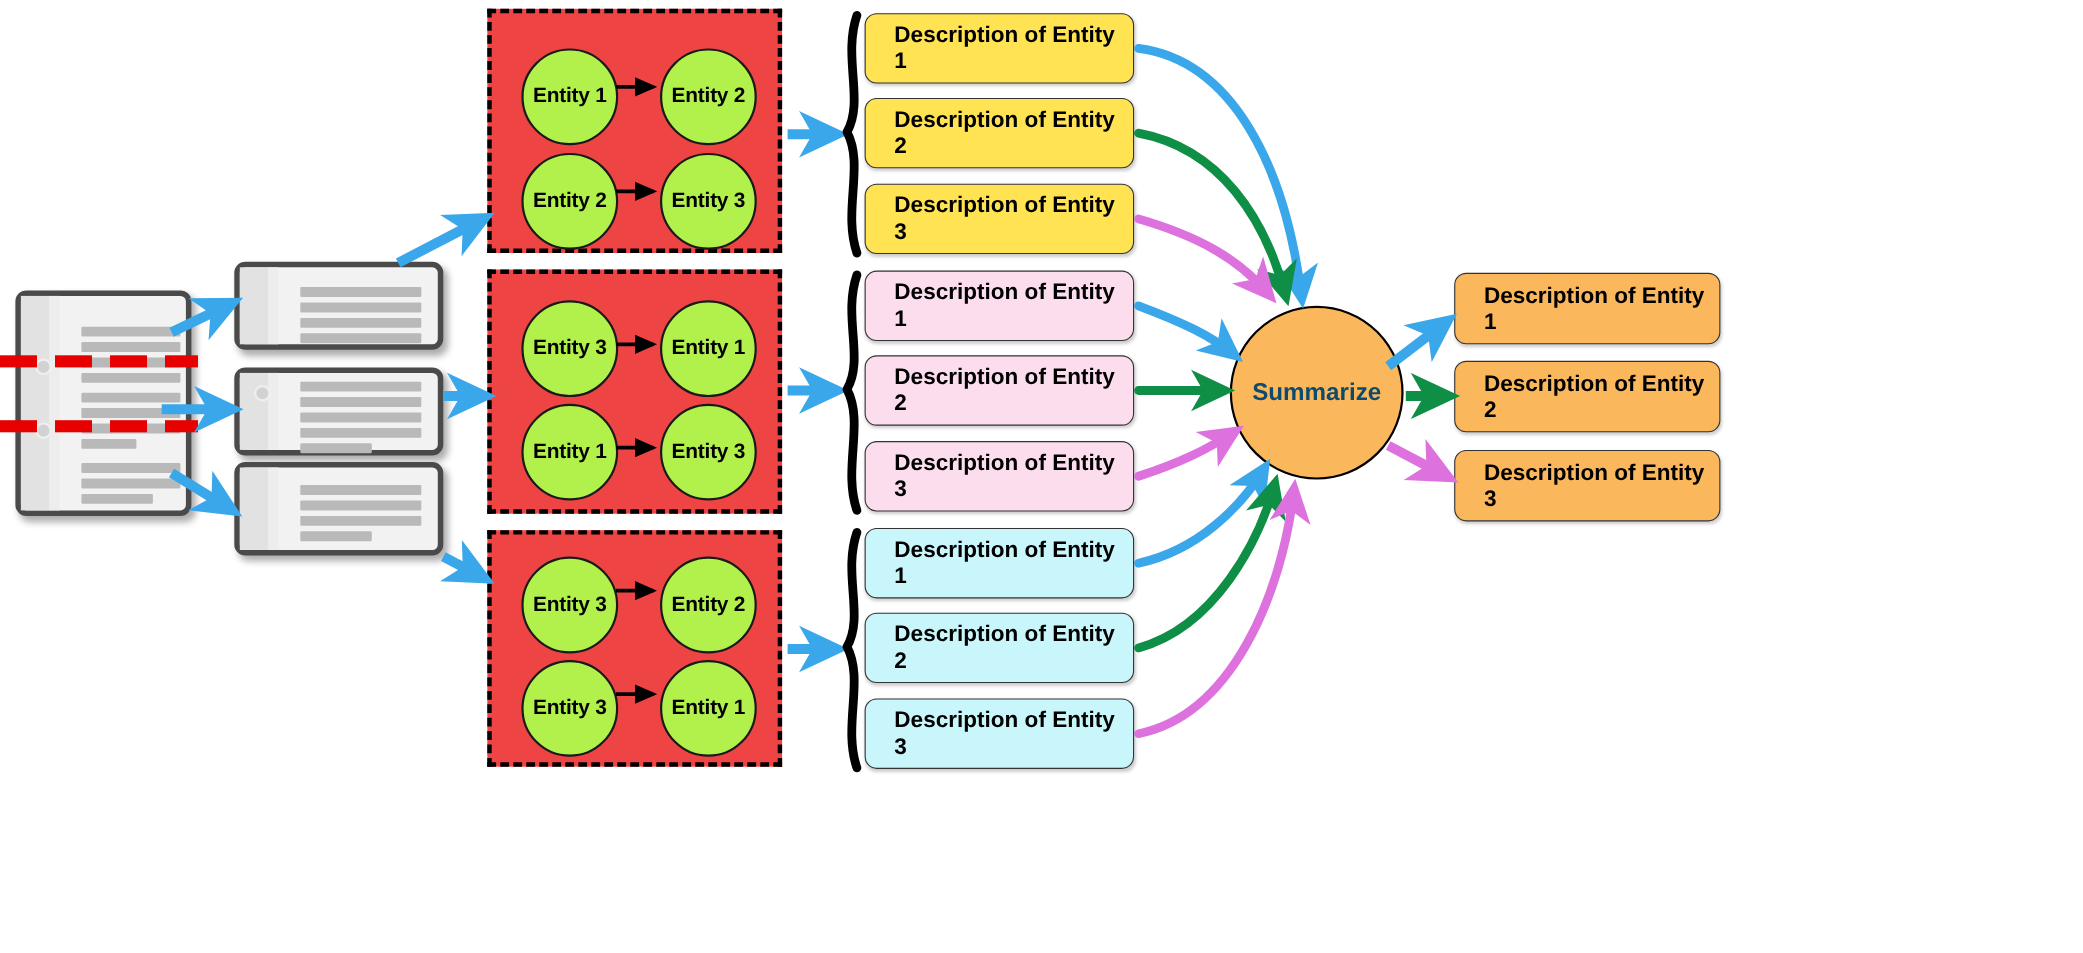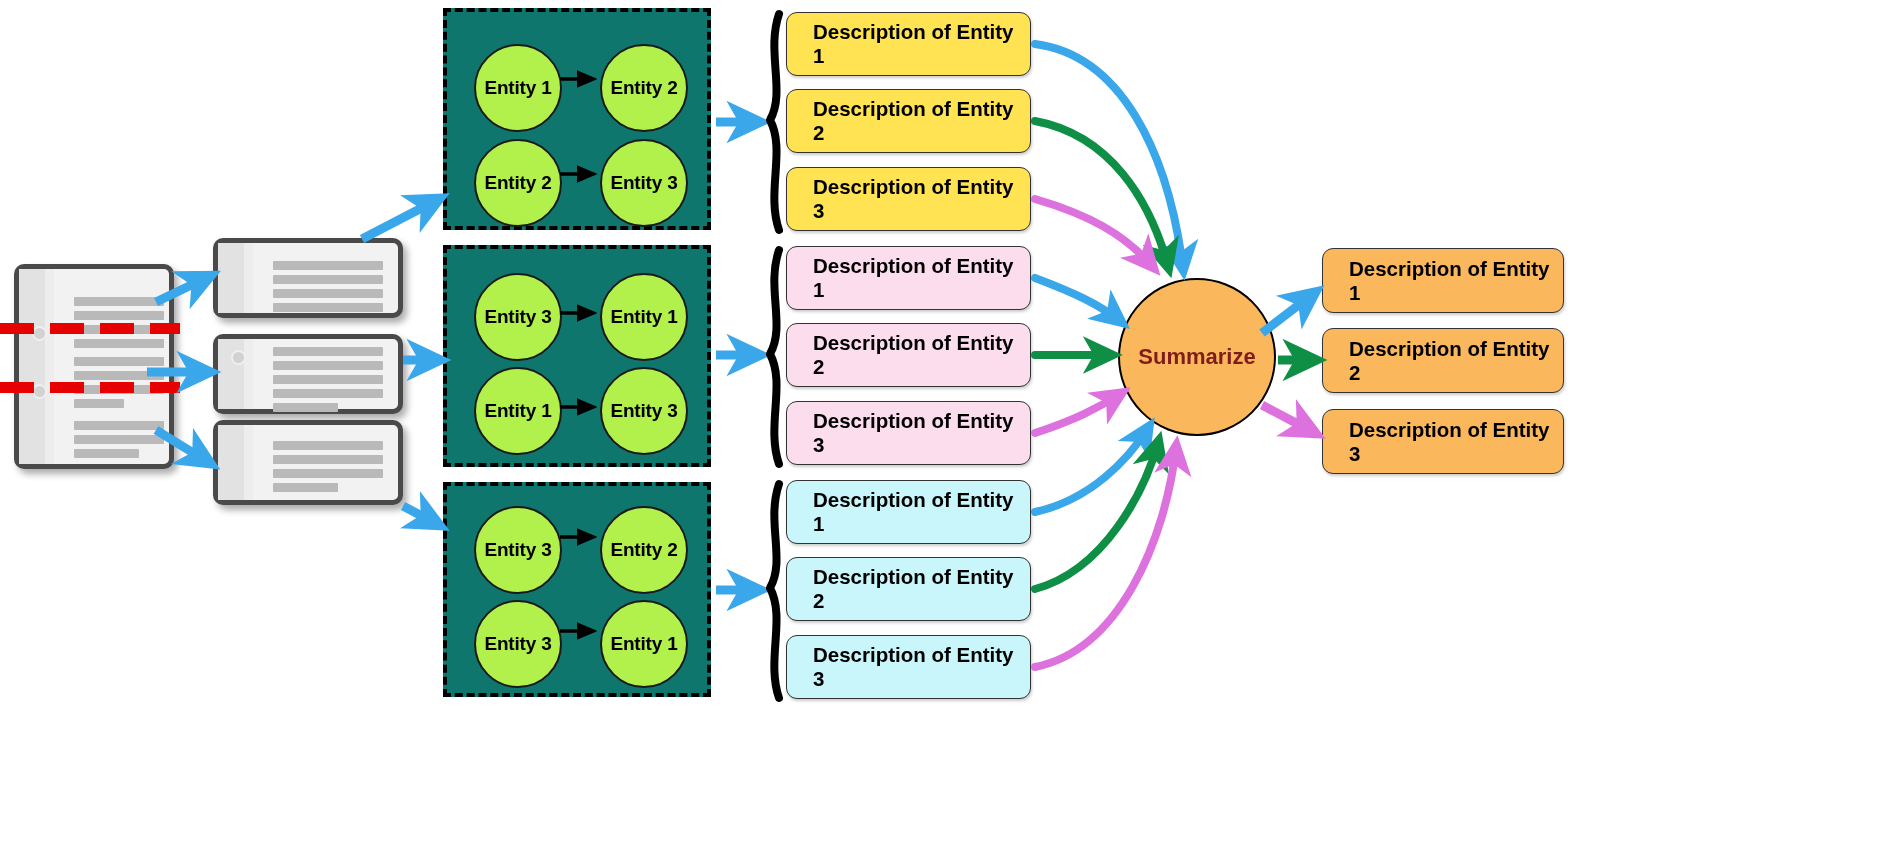--- a/index.html
+++ b/index.html
@@ -13,41 +13,41 @@
          box-shadow:4px 5px 7px rgba(0,0,0,.33);}
   .paper .spine{position:absolute;left:0;top:0;bottom:0;width:26px;background:#e2e2e2;}
   .paper .spine2{position:absolute;left:26px;top:0;bottom:0;width:9px;background:#ededed;}
   .tline{position:absolute;background:#b9b9b9;height:9px;border-radius:1px;}
   .hole{position:absolute;width:15px;height:15px;border-radius:50%;
         background:#d2d2d2;border:2px solid #efefef;box-sizing:border-box;}
 
   .redcut{position:absolute;height:11px;
      background:repeating-linear-gradient(to right,#e60000 0 34px,transparent 34px 50px);}
 
-  .dashbox{position:absolute;border:4px dashed #000;box-sizing:border-box;background:#0f766e;}
+  .dashbox{position:absolute;border:4px dashed #000;box-sizing:border-box;background:#ef4444;}
 
   .ent{position:absolute;border-radius:50%;background:#b2f04b;
        border:2px solid #1a1a1a;box-sizing:border-box;
        display:flex;align-items:center;justify-content:center;
        font-weight:bold;font-size:19px;color:#000;letter-spacing:-.2px;}
 
   .dbox{position:absolute;border-radius:11px;border:1.5px solid #333;
         box-sizing:border-box;display:flex;align-items:center;
         font-weight:bold;font-size:20.5px;color:#000;padding-left:26px;
         box-shadow:1px 2px 3px rgba(0,0,0,.20);}
   .c-yellow{background:#ffe352;}
   .c-pink{background:#fcddee;}
   .c-cyan{background:#c8f6fb;}
   .c-orange{background:#fbb košice;}
   .c-orange{background:#fbb75c;}
 
   .summ{position:absolute;border-radius:50%;background:#fbb75c;
         border:2.5px solid #000;box-sizing:border-box;
         display:flex;align-items:center;justify-content:center;
-        font-weight:bold;font-size:22px;color:#7f1d1d;}
+        font-weight:bold;font-size:22px;color:#0c4a6e;}
 </style>
 </head>
 <body>
 
 <div id="stage">
 
   <div class="doc-src">
     <div class="paper" style="left:14px;top:264px;width:160px;height:205px;">
       <div class="spine"></div>
       <div class="spine2"></div>

